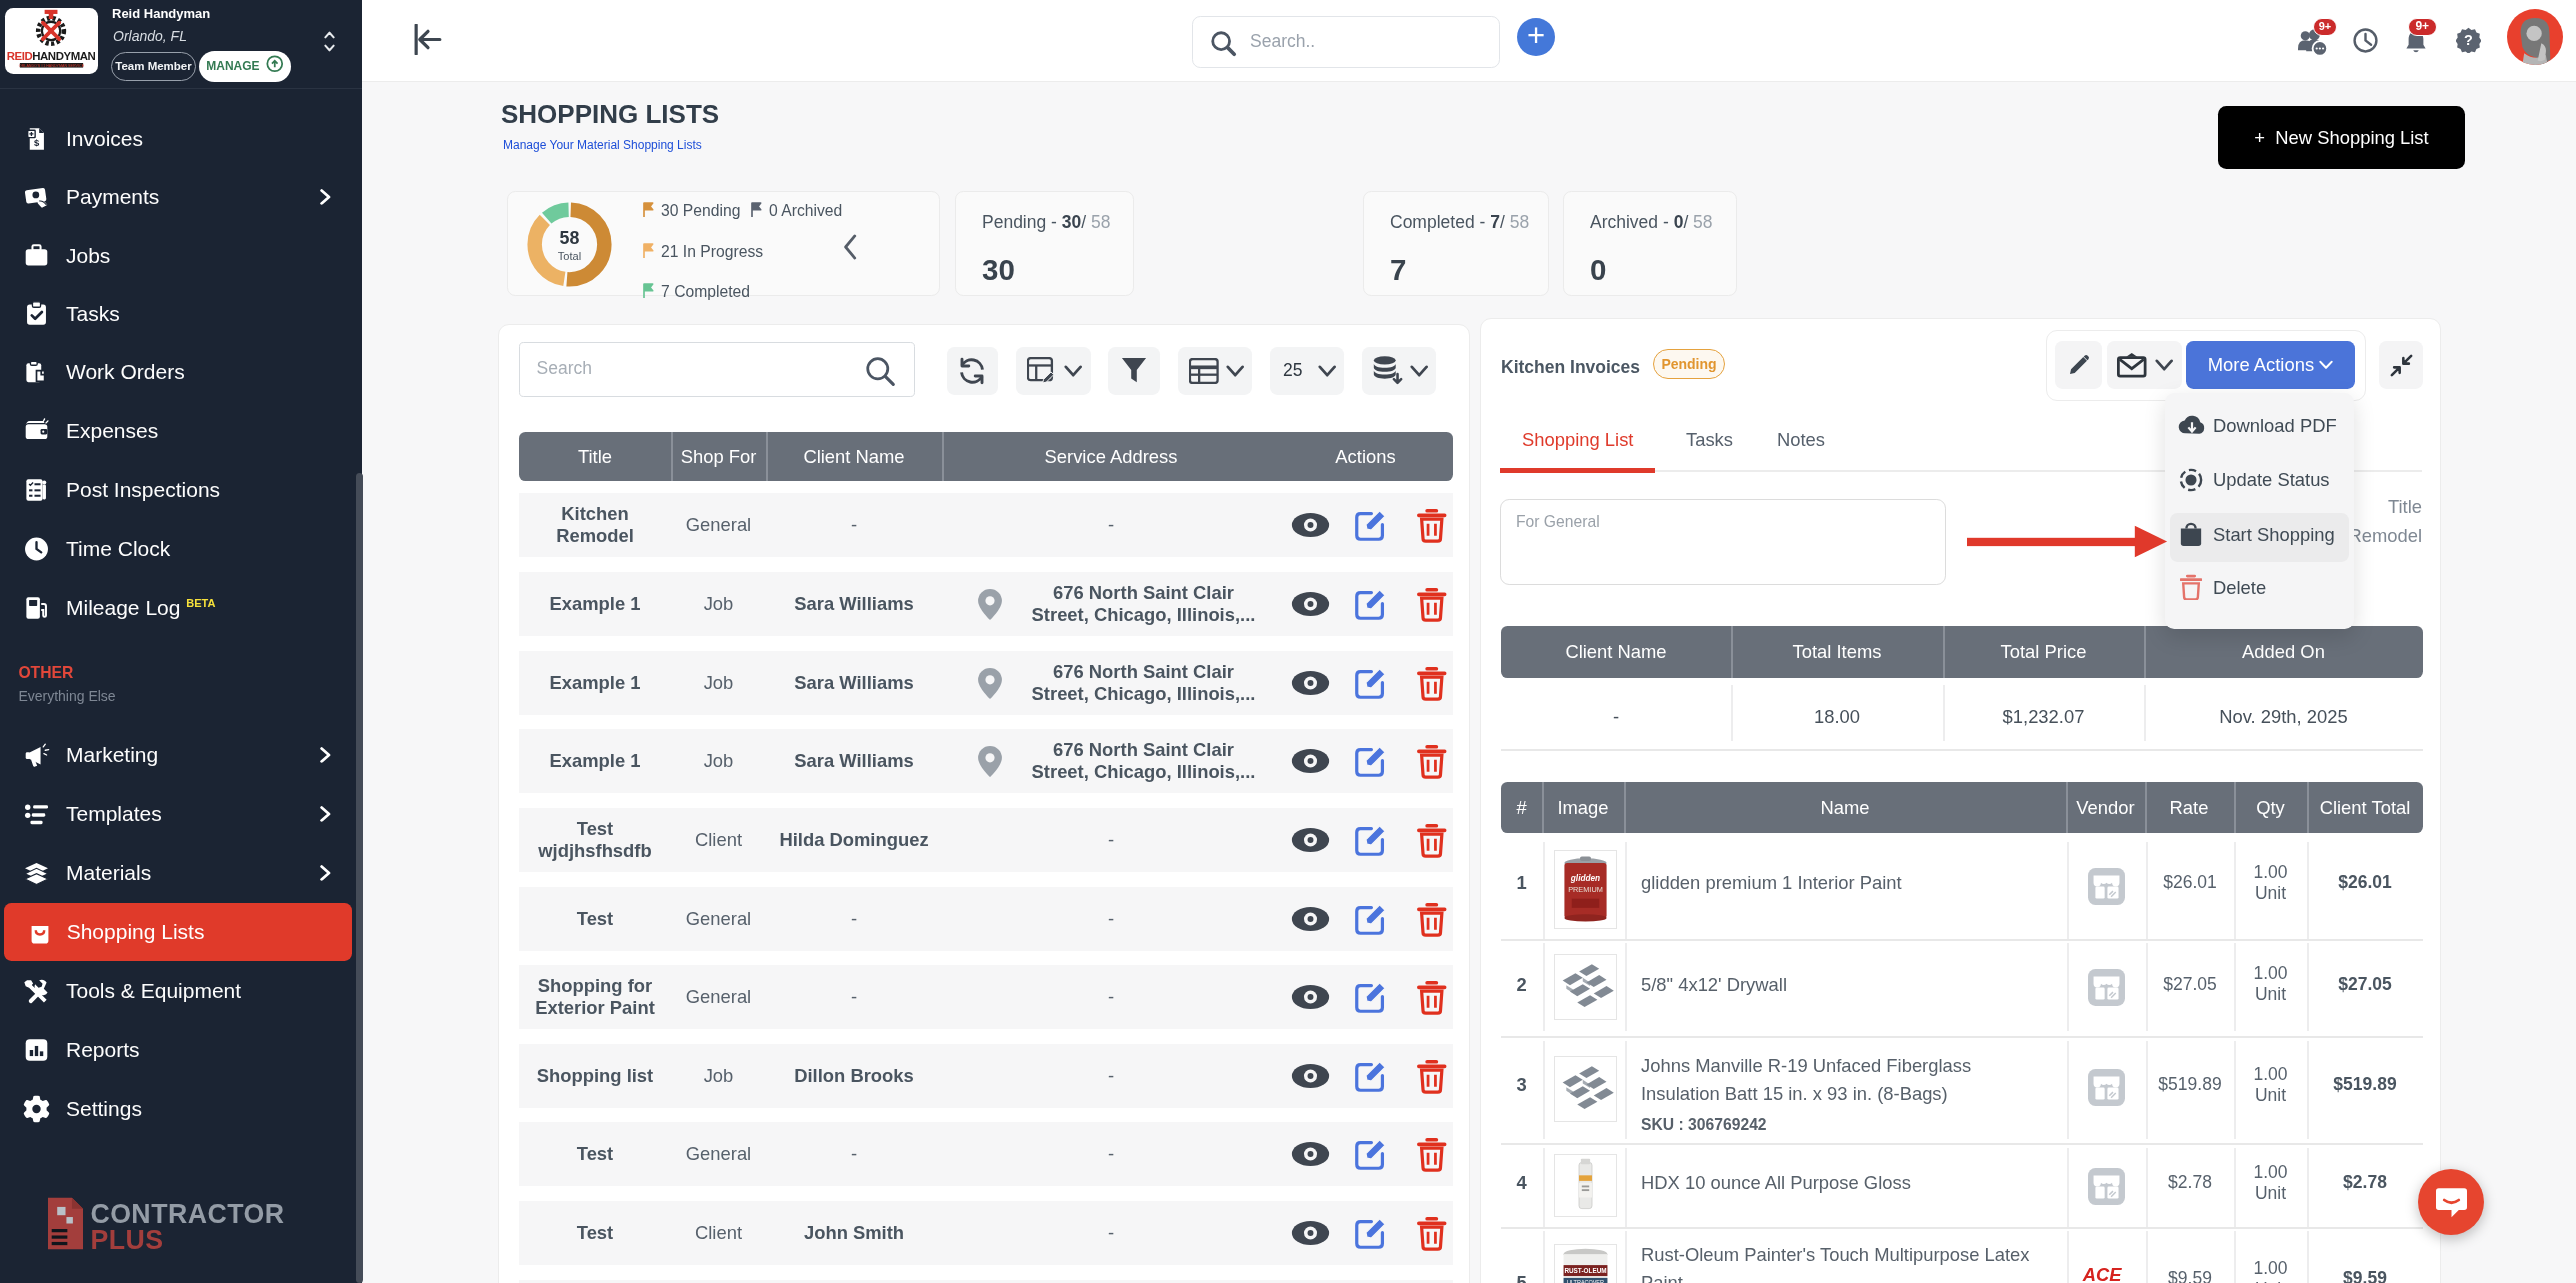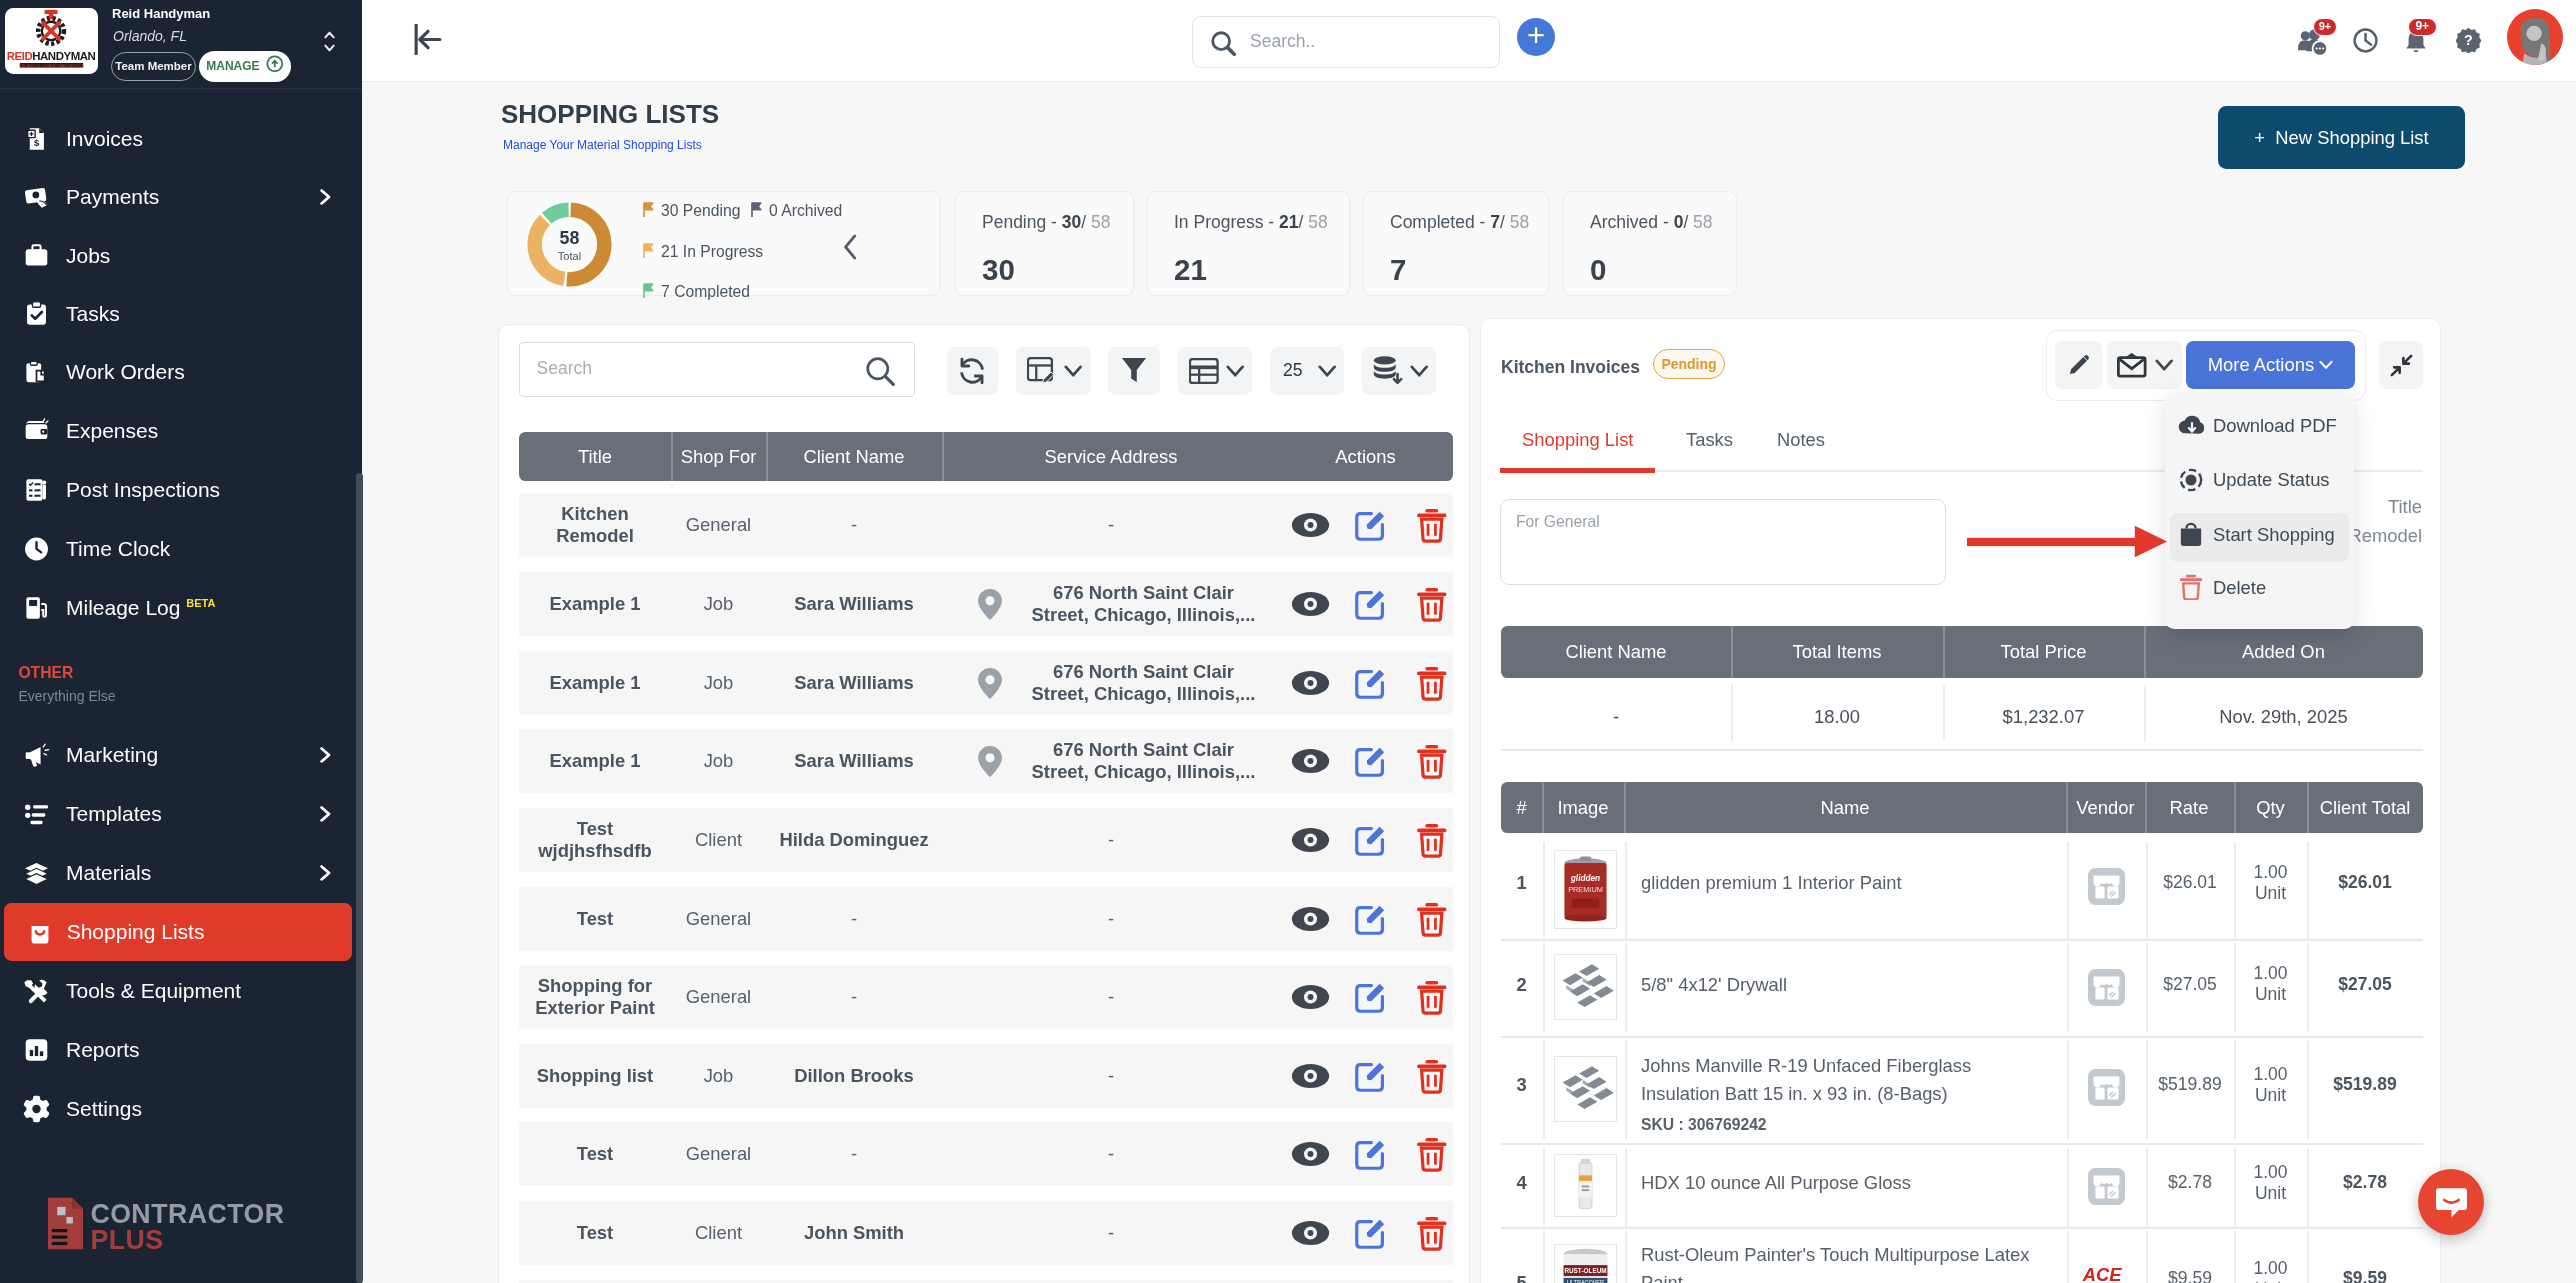--- a/index.html
+++ b/index.html
@@ -23,21 +23,21 @@
 
   
   #topbar { position:absolute; left:362px; top:0; width:2214px; height:82px; background:#fff; border-bottom:1.8px solid #ececec; }
   #tb-search { position:absolute; left:830px; top:15.7px; width:308px; height:52px; border:1.8px solid #e2e5e9; border-radius:8.3px; background:#fff; }
   #tb-search span { position:absolute; left:57px; top:14.7px; font-size:17.5px; color:#9aa2ac; }
   #tb-plus { position:absolute; left:1155px; top:18.4px; width:38px; height:38px; border-radius:50%; background:#4478d9; color:#fff; font-size:31px; text-align:center; line-height:36px; font-weight:400; }
 
   
   .h1 { position:absolute; left:501px; top:99px; font-size:26px; font-weight:bold; color:#323e4a; }
   .h1sub { position:absolute; left:503px; top:138px; font-size:12px; color:#1d4ed8; }
-  #btn-new { position:absolute; left:2218px; top:106px; width:247px; height:63px; background:#0c4a6e; border-radius:8.3px; color:#fff; font-size:18.4px; text-align:center; line-height:63px; }
+  #btn-new { position:absolute; left:2218px; top:106px; width:247px; height:63px; background:#000000; border-radius:8.3px; color:#fff; font-size:18.4px; text-align:center; line-height:63px; }
 
   
   .card { position:absolute; top:191px; height:105px; background:#fafafa; border:1.8px solid #ebebeb; border-radius:8.3px; }
   .card .lbl { position:absolute; left:26px; top:20px; font-size:17.5px; color:#4a5560; white-space:nowrap; }
   .card .lbl b { color:#3a444f; }
   .card .lbl span { color:#9aa2ab; }
   .card .big { position:absolute; left:26px; top:61px; font-size:29.5px; font-weight:bold; color:#39434d; }
 
   
   #lpanel { position:absolute; left:498px; top:324px; width:972px; height:1013px; background:#fff; border:1.8px solid #ececec; border-radius:11px; }
@@ -357,24 +357,20 @@
           <path d="M3 1 v22 M3 2 h13 l-4 5 4 5 h-13" fill="#5b6370" stroke="#5b6370" stroke-width="2.5" stroke-linejoin="round"></path>
         </svg> 0 Archived</div>
     <svg class="abs" style="left:333px;top:41px;" width="18.4" height="28" viewBox="0 0 20 30">
         <path d="M15 3 L5 15 L15 27" stroke="#555d68" stroke-width="3" fill="none" stroke-linecap="round" stroke-linejoin="round"></path>
       </svg>
   </div>
   <div class="card" style="left:955px; width:179px;">
     <div class="lbl">Pending - <b>30</b>/ <span>58</span></div>
       <div class="big">30</div>
   </div>
-  <div class="card" style="left:1147px; width:203px;">
-    <div class="lbl">In Progress - <b>21</b>/ <span>58</span></div>
-      <div class="big">21</div>
-  </div>
   <div class="card" style="left:1363px; width:186px;">
     <div class="lbl">Completed - <b>7</b>/ <span>58</span></div>
       <div class="big">7</div>
   </div>
   <div class="card" style="left:1563px; width:174px;">
     <div class="lbl">Archived - <b>0</b>/ <span>58</span></div>
       <div class="big">0</div>
   </div>
 
   <div id="lpanel">

